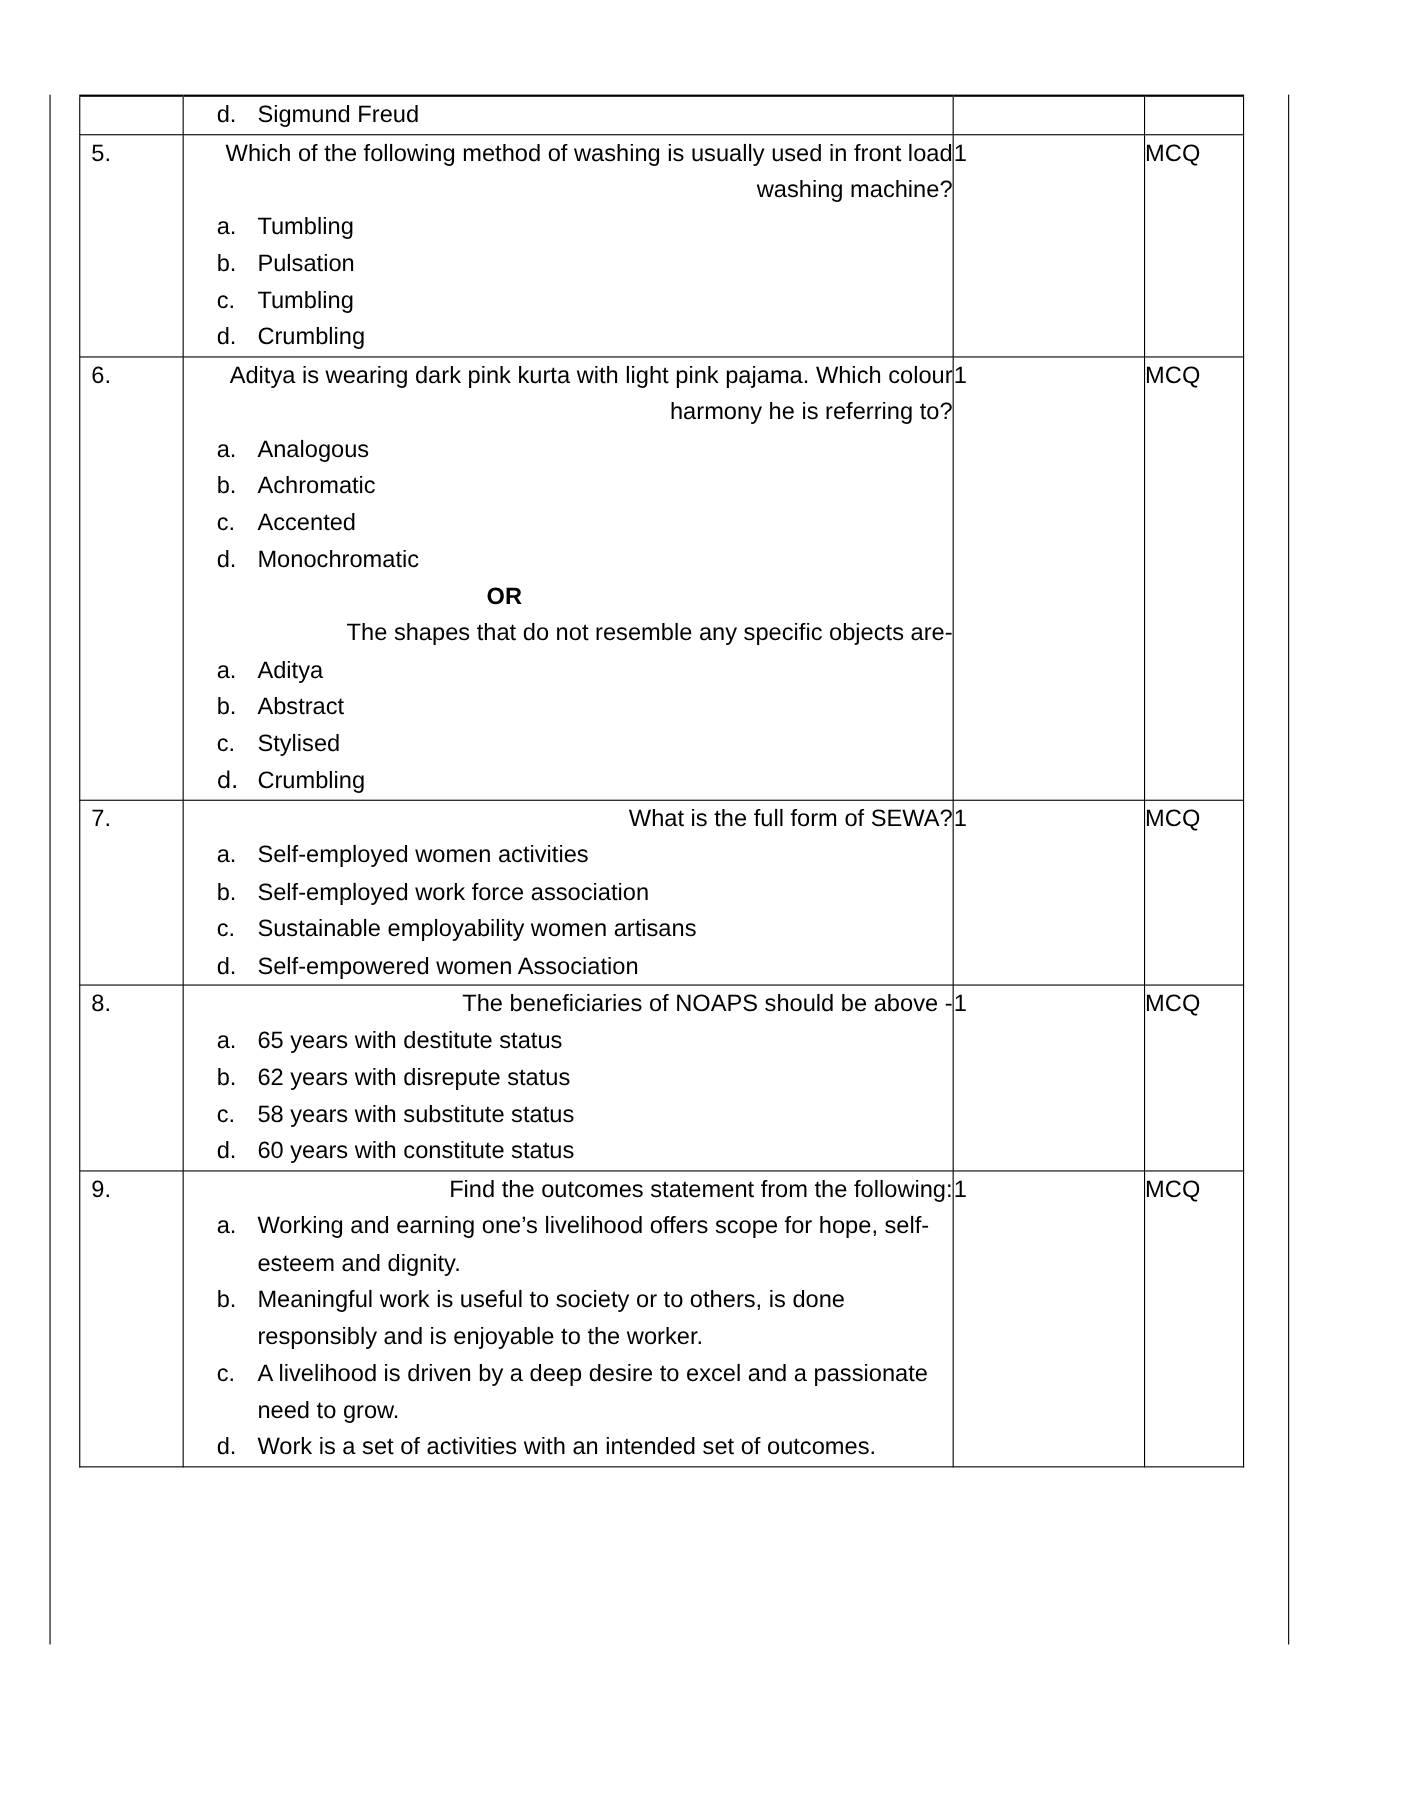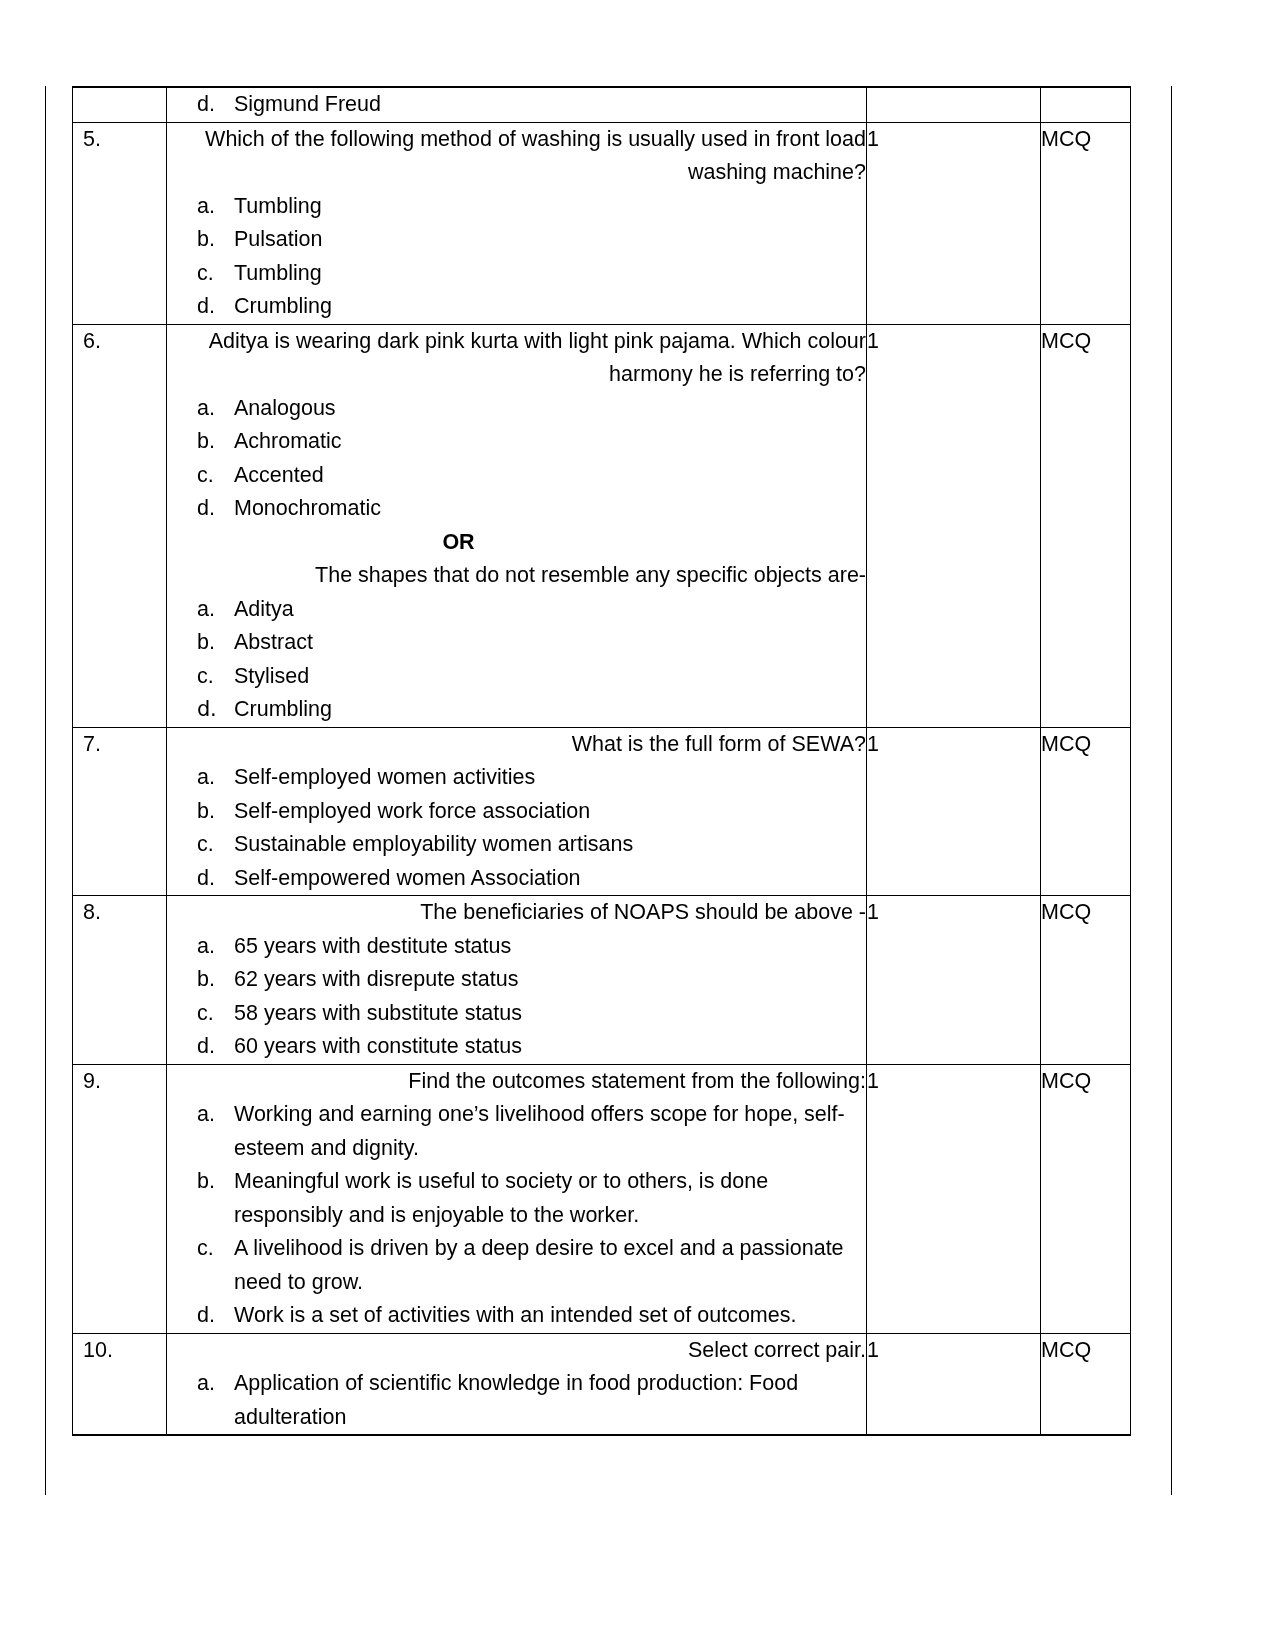--- a/index.html
+++ b/index.html
@@ -243,30 +243,17 @@
               <ul class="opts">
                 <li><span class="mark">a.</span><span>Working and earning one’s livelihood offers scope for hope, self-esteem and dignity.</span></li>
                 <li><span class="mark">b.</span><span>Meaningful work is useful to society or to others, is done responsibly and is enjoyable to the worker.</span></li>
                 <li><span class="mark">c.</span><span>A livelihood is driven by a deep desire to excel and a passionate need to grow.</span></li>
                 <li><span class="mark">d.</span><span>Work is a set of activities with an intended set of outcomes.</span></li>
               </ul>
             </td>
             <td class="mk"><span>1</span></td>
             <td class="tp"><span>MCQ</span></td>
           </tr>
-          <tr class="last-row">
-            <td class="no">
-              <span class="numtxt">10.</span>
-            </td>
-            <td class="q">
-              <p class="stem">Select correct pair.</p>
-              <ul class="opts">
-                <li><span class="mark">a.</span><span>Application of scientific knowledge in food production: Food adulteration</span></li>
-              </ul>
-            </td>
-            <td class="mk"><span>1</span></td>
-            <td class="tp"><span>MCQ</span></td>
-          </tr>
         </tbody>
     </table>
   </div>
 
 </div>
 
 </body></html>

